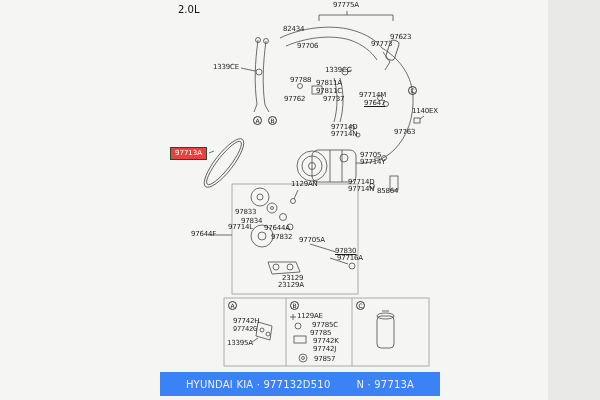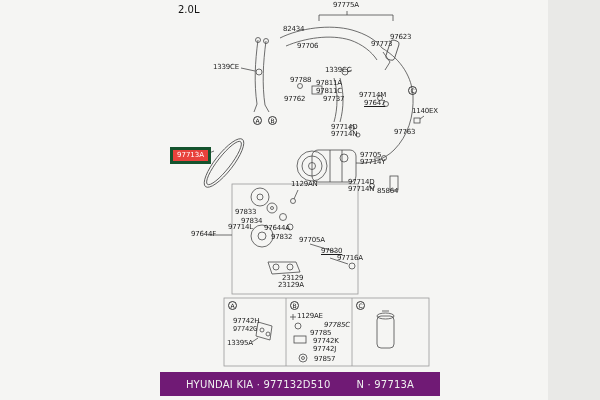--- a/index.html
+++ b/index.html
@@ -12,25 +12,25 @@
     position:absolute;font-size:7px;line-height:1;color:#1c1c1c;
     white-space:nowrap;letter-spacing:-0.2px;cursor:pointer;
   }
   .callout{
     position:absolute;width:9px;height:9px;border:0.9px solid #333;border-radius:50%;
     font-size:6px;line-height:8px;text-align:center;color:#111;background:transparent;
     box-sizing:border-box;
   }
   #engine-label{position:absolute;left:178px;top:4px;font-size:10px;color:#111;}
   #highlight-label{
-    position:absolute;left:170px;top:147px;background:#e8423c;border:3px solid #14532d;
+    position:absolute;left:170px;top:147px;background:#e8423c;border:1px solid #14532d;
     color:#fff;font-size:7px;line-height:1;padding:2px 4px;cursor:pointer;
   }
   #footer-bar{
-    position:absolute;left:160px;top:372px;width:280px;height:24px;background:#701a75;
+    position:absolute;left:160px;top:372px;width:280px;height:24px;background:#3b82f6;
     color:#f0f0f0;display:flex;align-items:center;justify-content:center;gap:26px;
     font-size:10px;letter-spacing:0.2px;
   }
 </style>
 </head>
 <body>
 
 <div id="stage">
 
   <svg id="lineart" width="600" height="400" viewBox="0 0 600 400">
@@ -152,34 +152,34 @@
       <div class="plabel" style="left: 348px; top: 186px;">97714N</div>
       <div class="plabel" style="left: 377px; top: 188px;">85864</div>
       <div class="plabel" style="left: 291px; top: 181px;">1129AN</div>
       <div class="plabel" style="left: 228px; top: 200px; margin-top: 24px;">97714L</div>
       <div class="plabel" style="left: 235px; top: 209px;">97833</div>
       <div class="plabel" style="left: 241px; top: 218px;">97834</div>
       <div class="plabel" style="left: 264px; top: 225px;">97644A</div>
       <div class="plabel" style="left: 271px; top: 234px;">97832</div>
       <div class="plabel" style="left: 191px; top: 231px;">97644F</div>
       <div class="plabel" style="left: 299px; top: 237px;">97705A</div>
-      <div class="plabel" style="left: 321px; top: 248px; text-decoration: underline;">97830</div>
+      <div class="plabel" style="left: 335px; top: 248px; text-decoration: underline;">97830</div>
       <div class="plabel" style="left: 337px; top: 255px;">97716A</div>
       <div class="plabel" style="left: 282px; top: 275px;">23129</div>
       <div class="plabel" style="left: 278px; top: 282px;">23129A</div>
       <div class="callout" style="left: 253px; top: 116px;">A</div>
       <div class="callout" style="left: 268px; top: 116px;">B</div>
       <div class="callout" style="left: 408px; top: 86px;">C</div>
       <div class="callout" style="left: 228px; top: 301px;">A</div>
       <div class="plabel" style="left: 233px; top: 318px;">97742H</div>
       <div class="plabel" style="left: 233px; top: 326px; font-family: Liberation Mono, monospace;">97742G</div>
       <div class="plabel" style="left: 227px; top: 340px;">13395A</div>
       <div class="callout" style="left: 290px; top: 301px;">B</div>
       <div class="plabel" style="left: 297px; top: 313px;">1129AE</div>
-      <div class="plabel" style="left: 324px; top: 322px; font-style: italic;">97785C</div>
+      <div class="plabel" style="left: 312px; top: 322px;">97785C</div>
       <div class="plabel" style="left: 310px; top: 330px;">97785</div>
       <div class="plabel" style="left: 313px; top: 338px;">97742K</div>
       <div class="plabel" style="left: 313px; top: 346px;">97742J</div>
       <div class="plabel" style="left: 314px; top: 356px;">97857</div>
       <div class="callout" style="left: 356px; top: 301px;">C</div>
     </div>
 
   <div id="footer-bar">
     <span>HYUNDAI  KIA · 977132D510</span>
     <span>N · 97713A</span>

